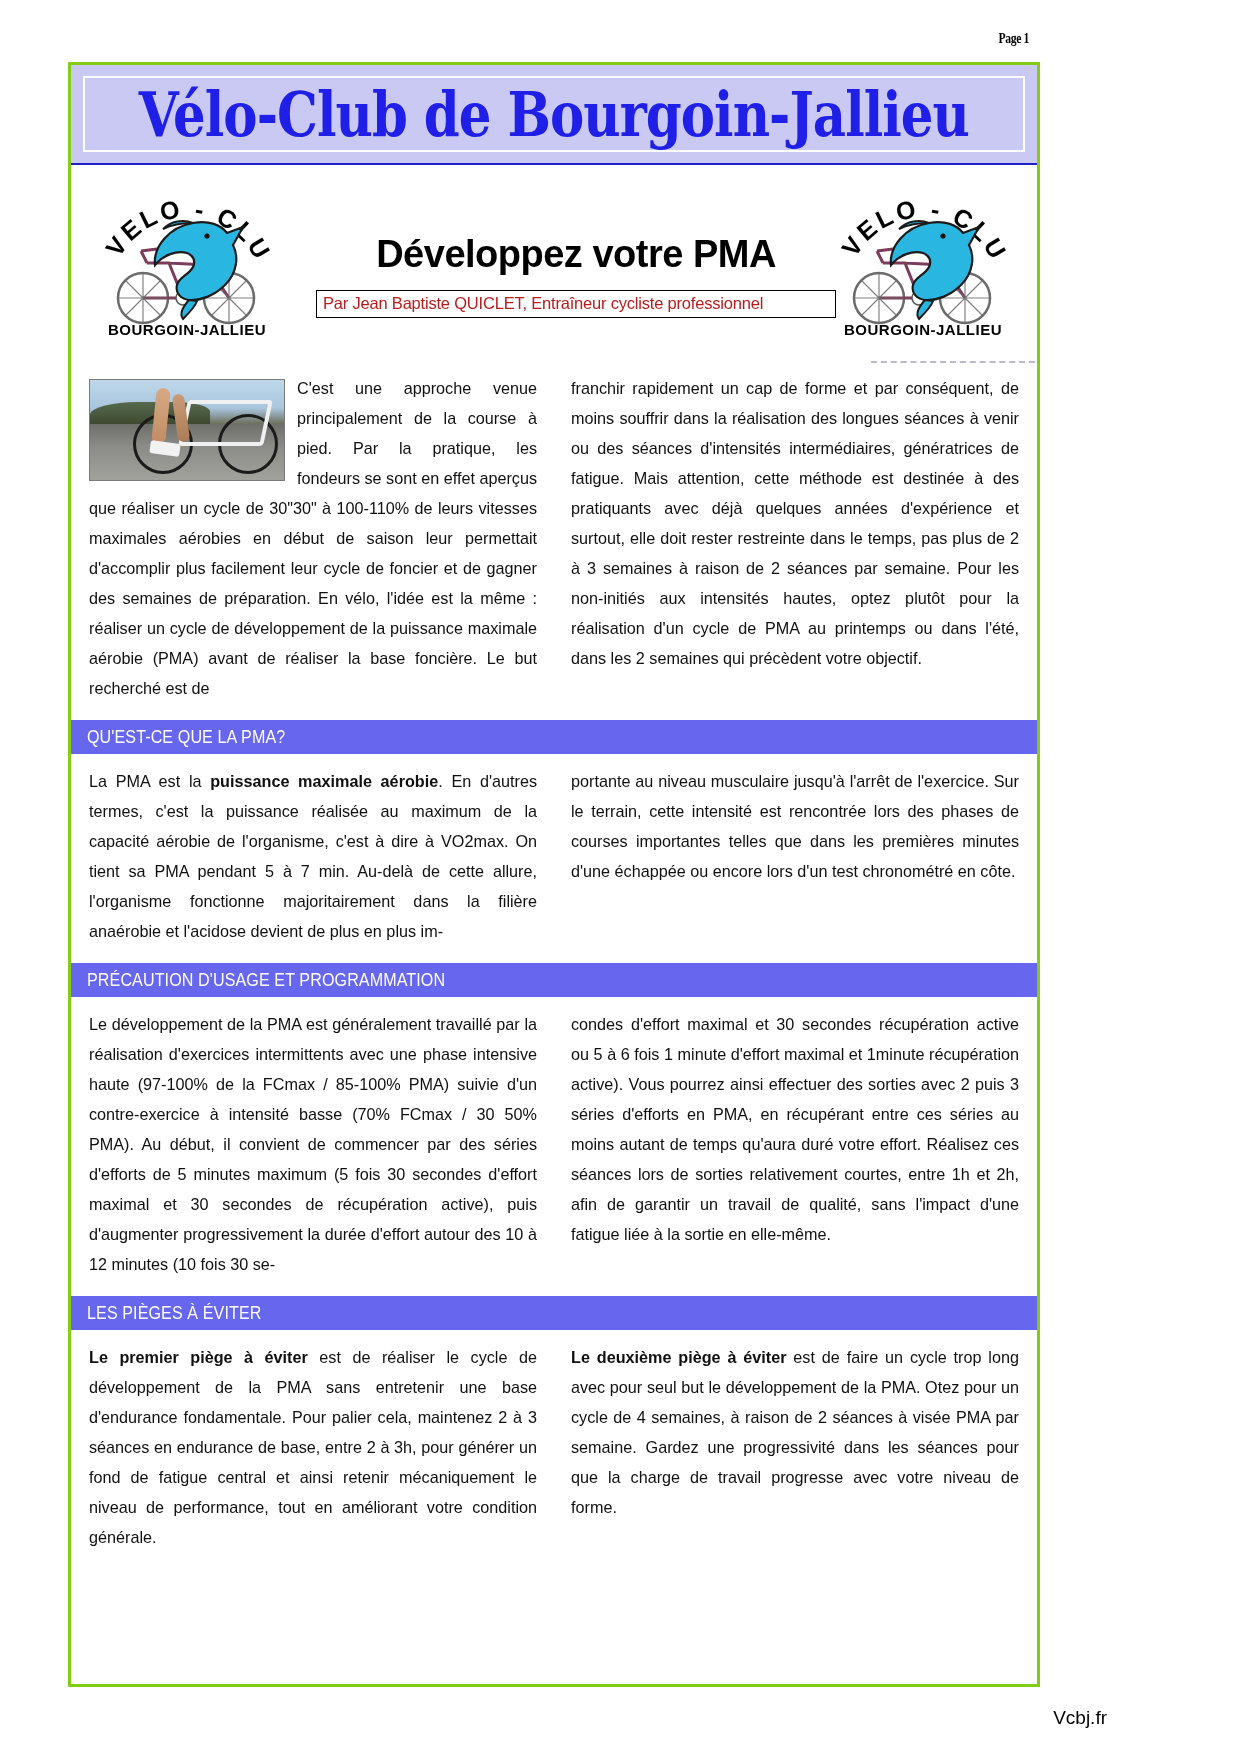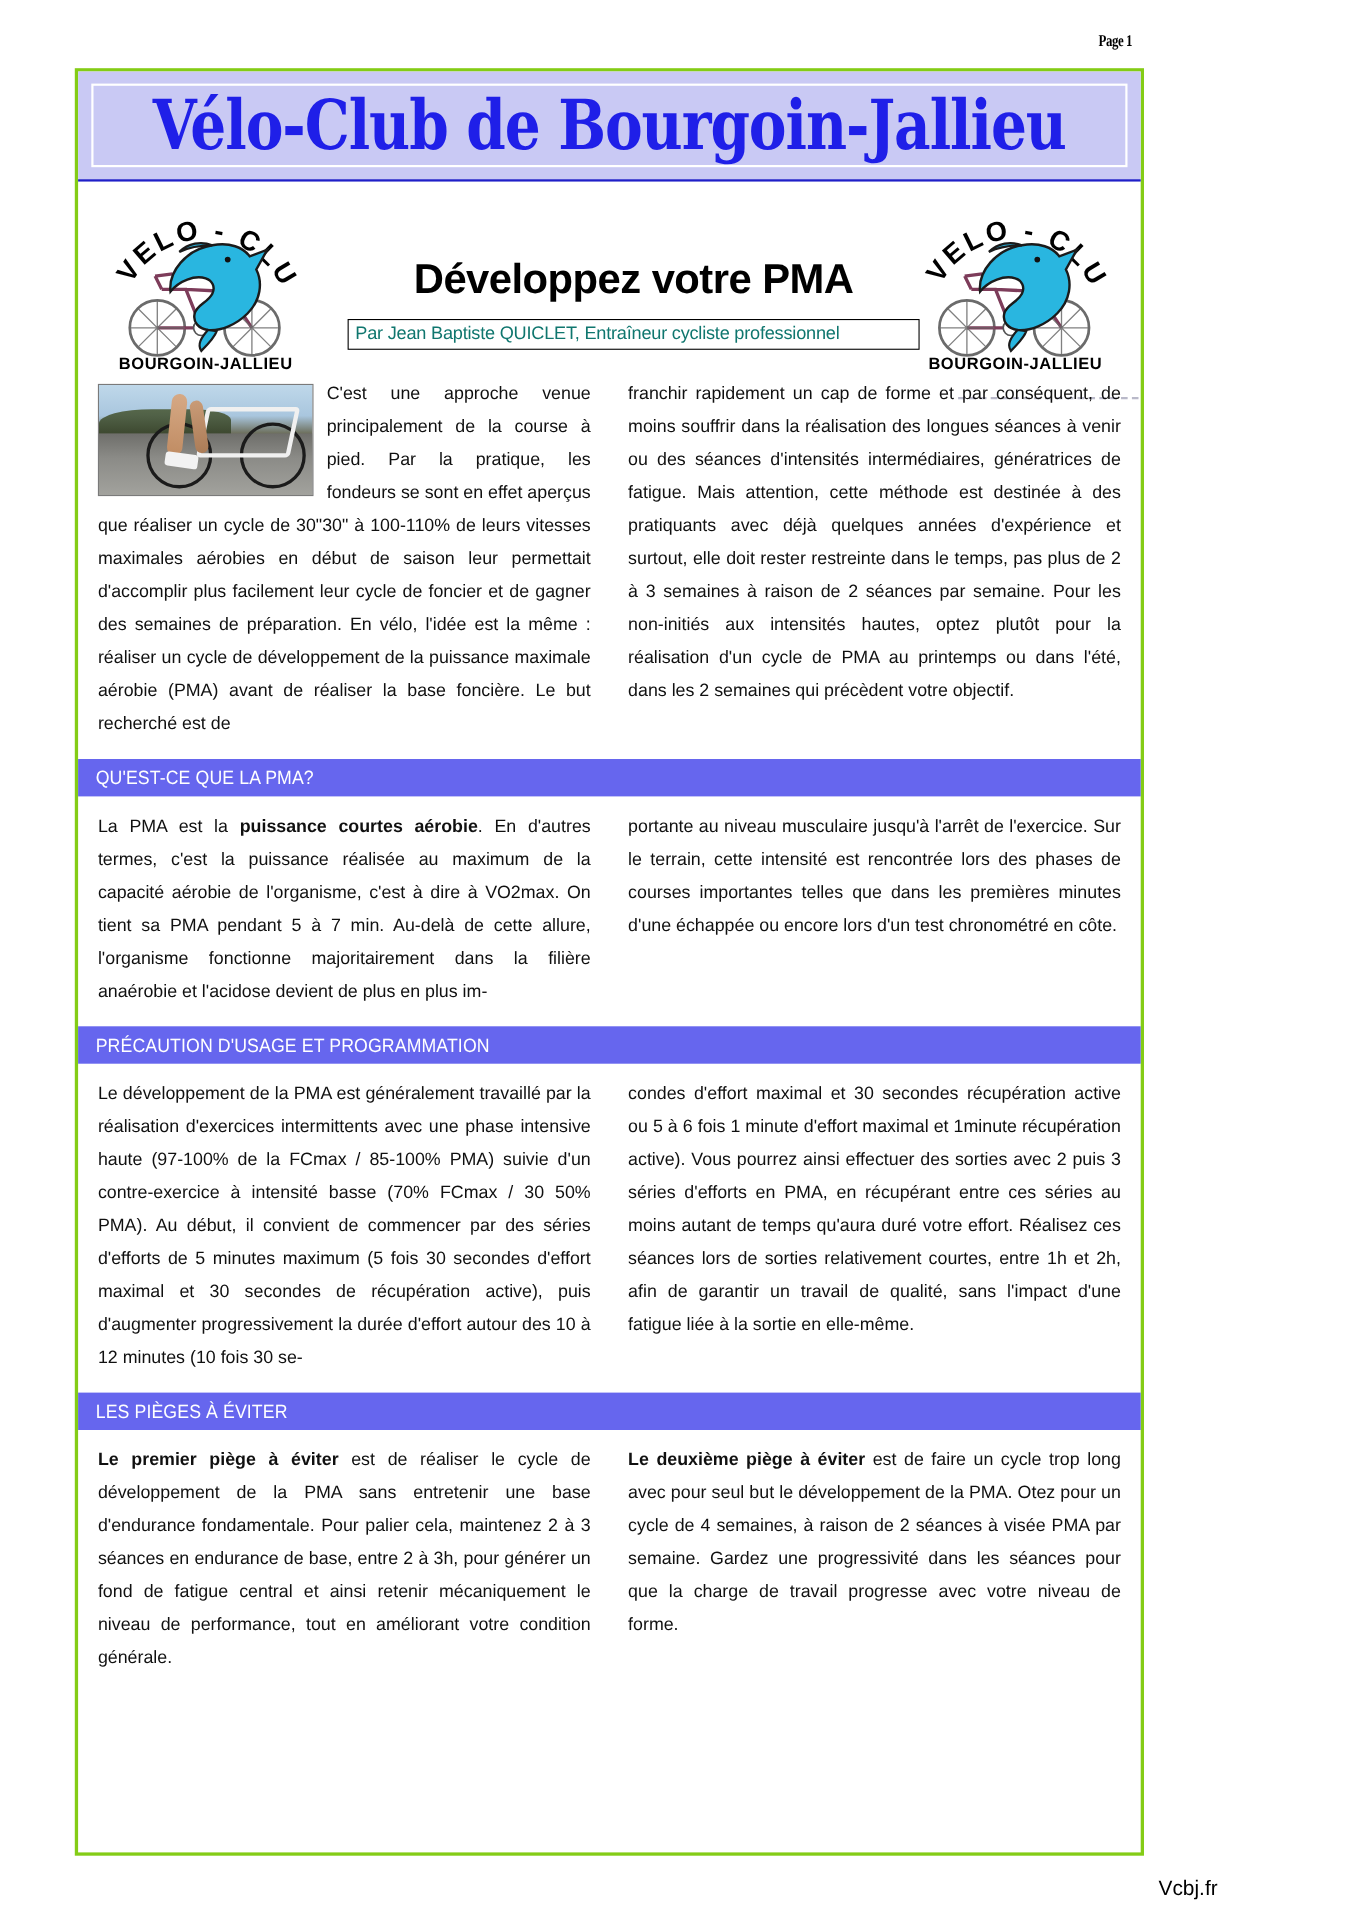--- a/index.html
+++ b/index.html
@@ -91,37 +91,37 @@
     white-space: nowrap;
   }
   .byline-box {
     border: 1px solid #000000;
     padding: 3px 6px 4px 6px;
     background: #ffffff;
   }
   .byline {
     font-family: "Liberation Sans", sans-serif;
     font-size: 16.5px;
-    color: #0f766e;
+    color: #b91c1c;
     white-space: nowrap;
     letter-spacing: -0.2px;
   }
 
   
   .dash-rule {
     position: absolute;
     left: 800px; top: 296px;
     width: 164px;
     border-top: 2px dashed #b9b9c9;
   }
 
   
   .content {
     position: absolute;
-    left: 0; top: 278px;
+    left: 0; top: 308px;
     width: 966px;
   }
 
   .cols {
     display: flex;
     gap: 34px;
     padding: 0 18px;
   }
   .col { width: 456px; }
 
@@ -319,21 +319,21 @@
           <p class="body">franchir rapidement un cap de forme et par conséquent, de moins souffrir dans la réalisation des longues séances à venir ou des séances d'intensités intermédiaires, génératrices de fatigue. Mais attention, cette méthode est destinée à des pratiquants avec déjà quelques années d'expérience et surtout, elle doit rester restreinte dans le temps, pas plus de 2 à 3 semaines à raison de 2 séances par semaine. Pour les non-initiés aux intensités hautes, optez plutôt pour la réalisation d'un cycle de PMA au printemps ou dans l'été, dans les 2 semaines qui précèdent votre objectif.</p>
         </div>
       </div>
 
       <div class="section-bar">
         <span class="label">QU'EST-CE QUE LA PMA?</span>
       </div>
       <div class="section-body">
         <div class="cols">
           <div class="col">
-            <p class="body"><span>La PMA est la </span><b>puissance courtes aérobie</b><span>. En d'autres termes, c'est la puissance réalisée au maximum de la capacité aérobie de l'organisme, c'est à dire à VO2max. On tient sa PMA pendant 5 à 7 min. Au-delà de cette allure, l'organisme fonctionne majoritairement dans la filière anaérobie et l'acidose devient de plus en plus im-</span></p>
+            <p class="body"><span>La PMA est la </span><b>puissance maximale aérobie</b><span>. En d'autres termes, c'est la puissance réalisée au maximum de la capacité aérobie de l'organisme, c'est à dire à VO2max. On tient sa PMA pendant 5 à 7 min. Au-delà de cette allure, l'organisme fonctionne majoritairement dans la filière anaérobie et l'acidose devient de plus en plus im-</span></p>
           </div>
           <div class="col">
             <p class="body">portante au niveau musculaire jusqu'à l'arrêt de l'exercice. Sur le terrain, cette intensité est rencontrée lors des phases de courses importantes telles que dans les premières minutes d'une échappée ou encore lors d'un test chronométré en côte.</p>
           </div>
         </div>
       </div>
 
       <div class="section-bar">
         <span class="label">PRÉCAUTION D'USAGE ET PROGRAMMATION</span>
       </div>

